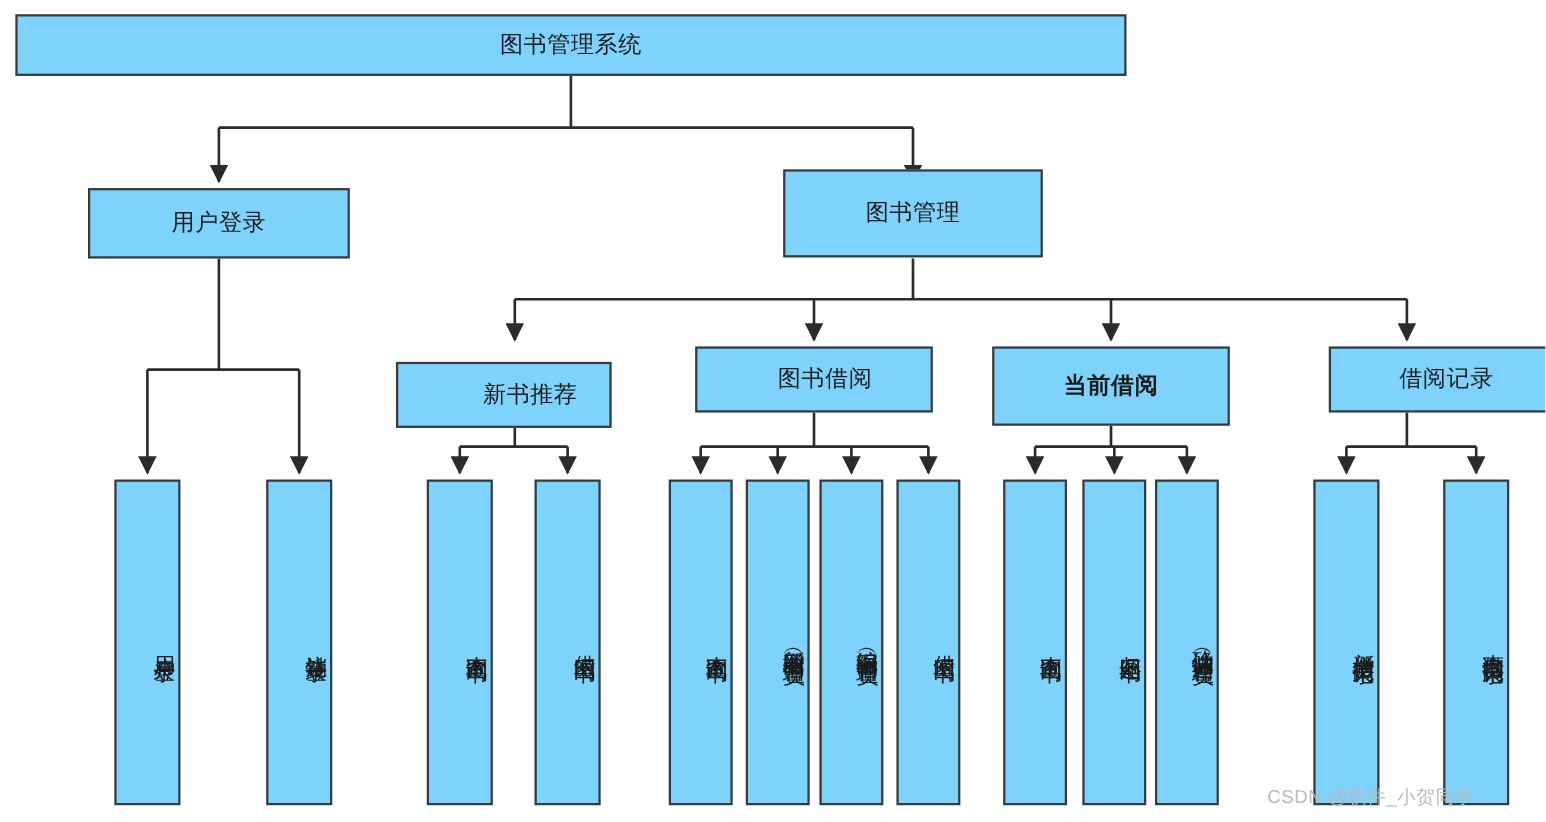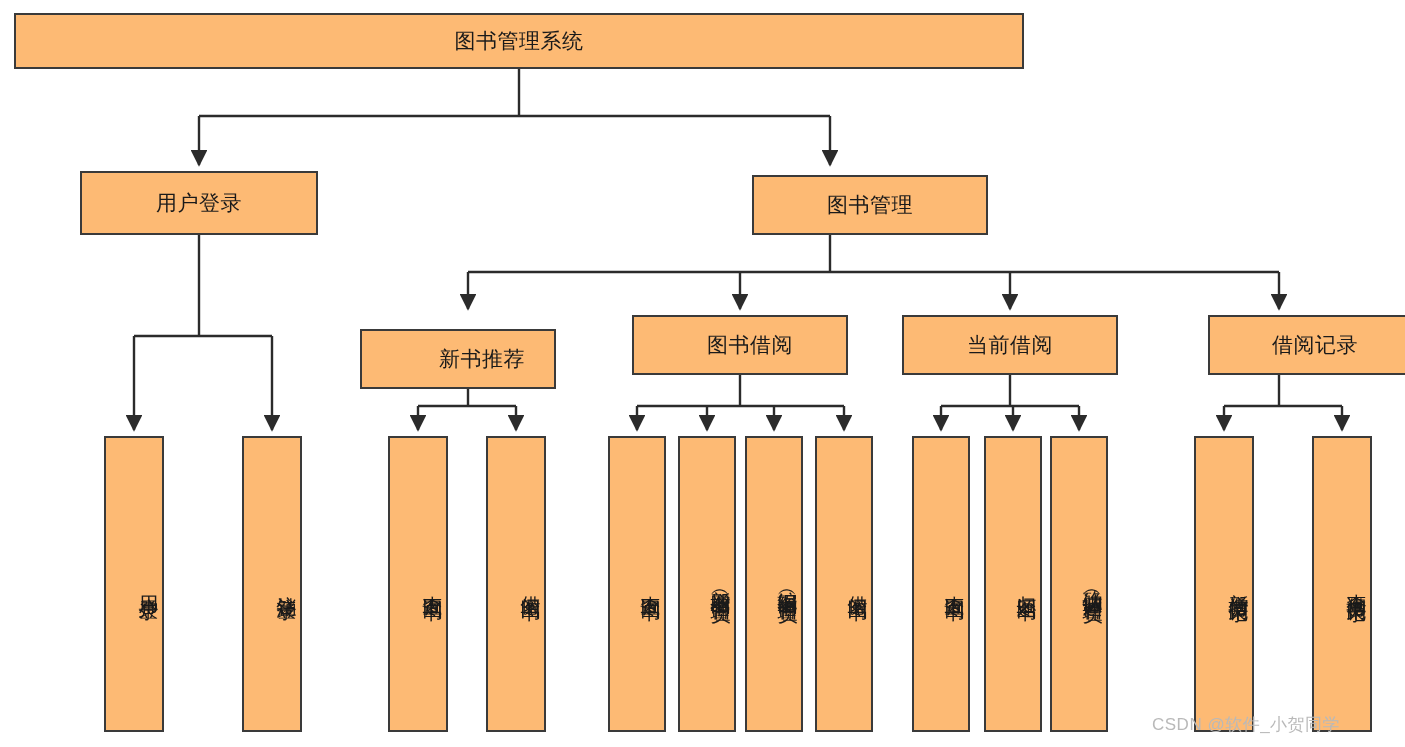--- a/index.html
+++ b/index.html
@@ -21,21 +21,21 @@
     position: absolute;
     left: 0;
     top: 0;
     width: 1405px;
     height: 747px;
     pointer-events: none;
   }
   .node {
     position: absolute;
     box-sizing: border-box;
-    background: #fdba74;
+    background: #7dd3fc;
     border: 2px solid #3a3a3a;
     display: flex;
     align-items: center;
     justify-content: center;
     color: #1a1a1a;
     text-align: center;
   }
   .node.horiz {
     font-size: 21px;
     letter-spacing: 0.5px;
@@ -120,31 +120,31 @@
     </g>
   </svg>
 
   <div class="node horiz" style="left:14px; top:13px; width:1010px; height:56px;">
     <span>图书管理系统</span>
   </div>
 
   <div class="node horiz" style="left:80px; top:171px; width:238px; height:64px;">
     <span>用户登录</span>
   </div>
-  <div class="node horiz" style="left:712px; top:175px; width:236px; height:60px;margin-left:40px;">
+  <div class="node horiz" style="left:712px; top:154px; width:236px; height:80px;">
     <span>图书管理</span>
   </div>
 
   <div class="node horiz" style="left:360px; top:329px; width:196px; height:60px;padding-left:48px;">
     <span>新书推荐</span>
   </div>
   <div class="node horiz" style="left:632px; top:315px; width:216px; height:60px;padding-left:20px;">
     <span>图书借阅</span>
   </div>
-  <div class="node horiz" style="left:902px; top:315px; width:216px; height:60px;">
+  <div class="node horiz" style="left:902px; top:315px; width:216px; height:72px;font-weight:bold;">
     <span>当前借阅</span>
   </div>
   <div class="node horiz" style="left:1172px; top:315px; width:214px; height:60px;margin-left:36px;">
     <span>借阅记录</span>
   </div>
 
   <div class="node vert" style="left:104px; top:436px; width:60px; height:296px;">
     <span class="vlabel">用户登录</span>
   </div>
   <div class="node vert" style="left:242px; top:436px; width:60px; height:296px;">

